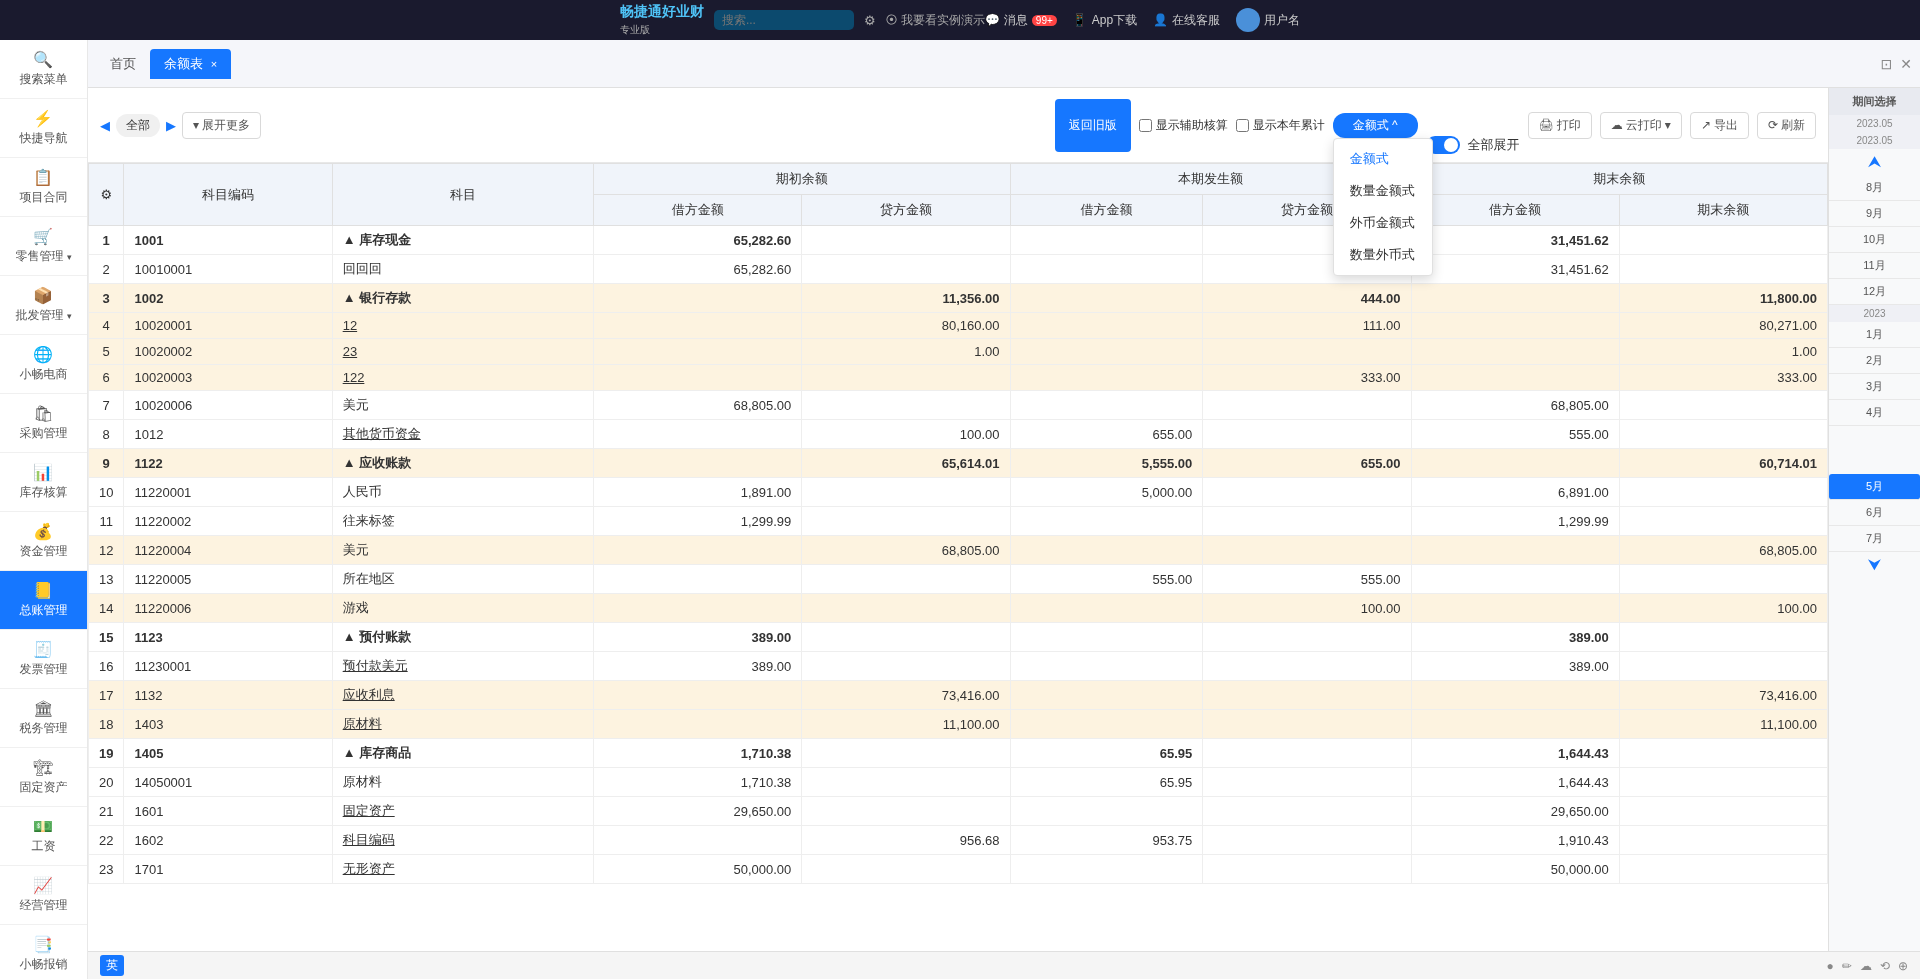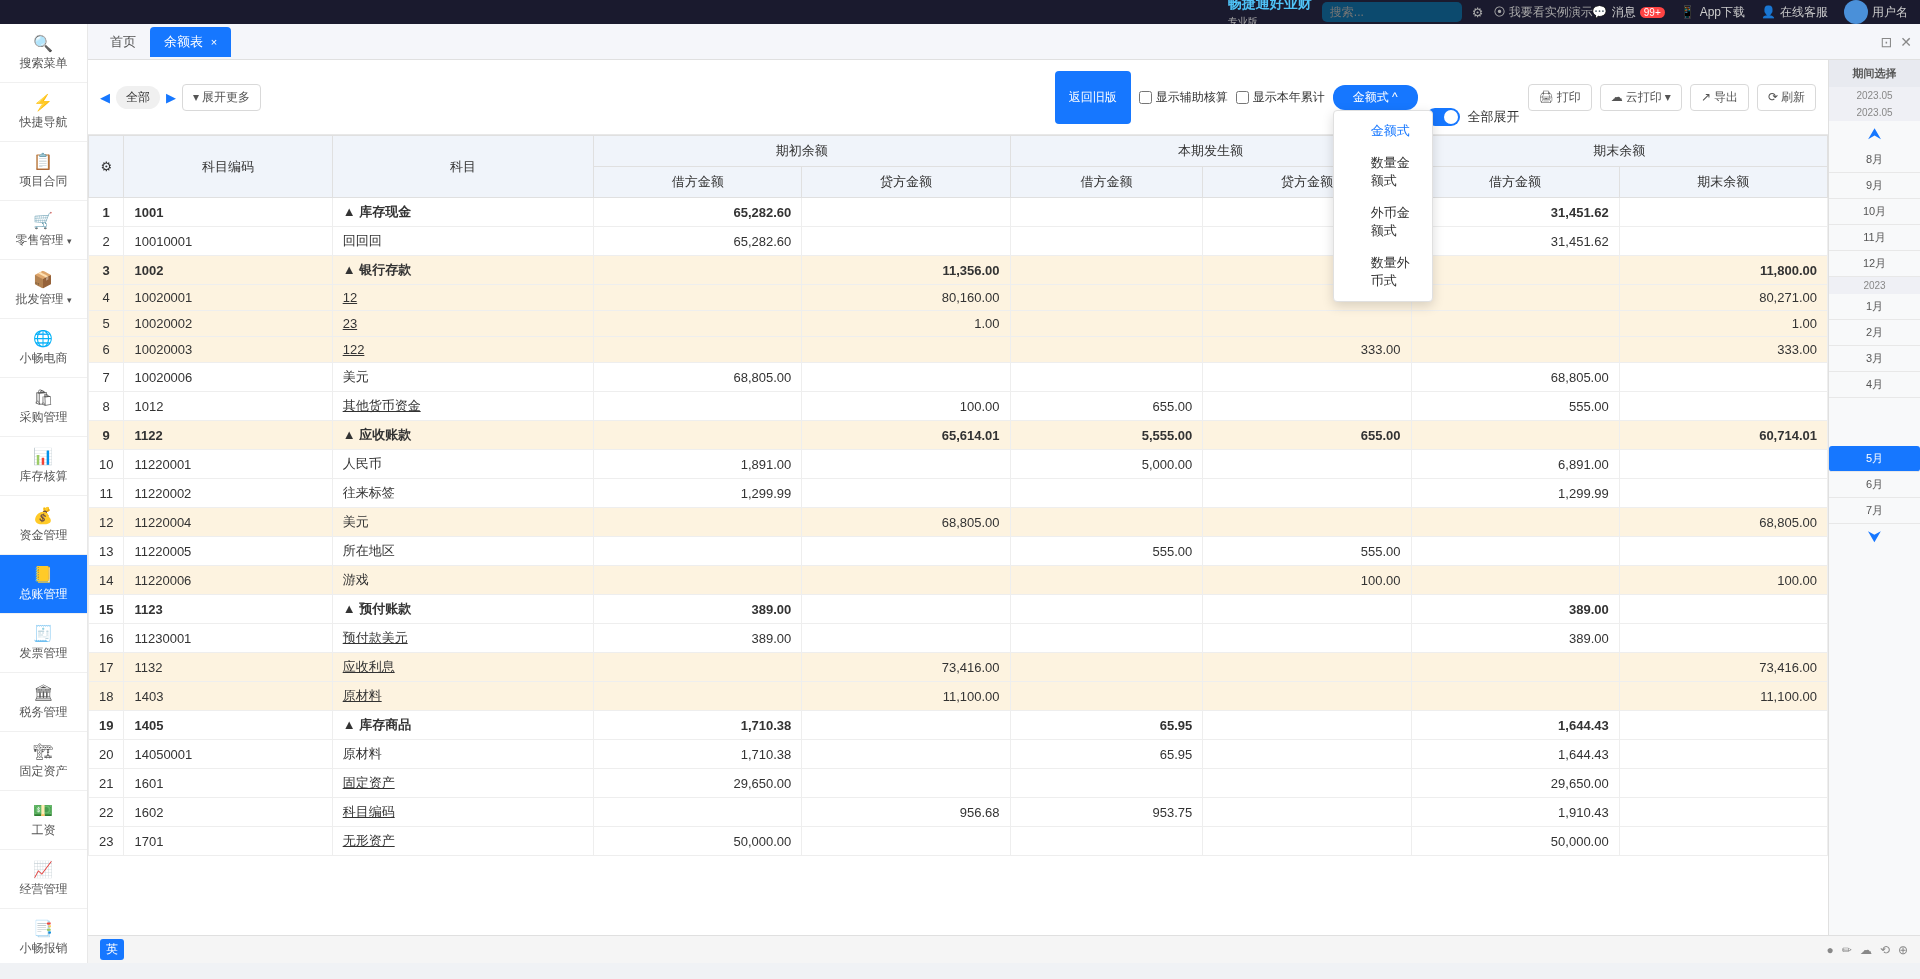--- a/index.html
+++ b/index.html
@@ -1,26 +1,26 @@
 <!DOCTYPE html>
 <html><head>
   <meta charset="utf-8">
   <style>
     * { box-sizing: border-box; margin: 0; padding: 0; font-family: 'Microsoft YaHei', SimHei, sans-serif; }
     body { background: #f0f2f5; font-size: 13px; color: #333; overflow: hidden; }
 
     
     .top-bar {
-      height: 24px;
+      height: 40px;
       background: #1a1a2e;
       display: flex;
       align-items: center;
       padding: 6px 12px;
       color: #ccc;
-      justify-content: flex-end;
+      justify-content: center;
     }
     .top-bar-left { display: flex; align-items: center; gap: 10px; }
     .top-bar-logo { color: #4fc3f7; font-size: 14px; font-weight: bold; }
     .top-bar-input {
       background: #0c4a6e;
       border: none;
       color: #ccc;
       padding: 3px 8px;
       border-radius: 5px;
       width: 140px;
@@ -64,21 +64,21 @@
     
     .content-area { flex: 1; display: flex; flex-direction: column; overflow: hidden; }
 
     
     .tab-bar {
       background: #f5f6fa;
       border-bottom: 1px solid #e0e0e0;
       display: flex;
       align-items: center;
       padding: 0 8px;
-      height: 36px;
+      height: 48px;
     }
     .tab-item {
       padding: 6px 14px;
       cursor: pointer;
       font-size: 13px;
       color: #555;
       border-radius: 4px 4px 0 0;
     }
     .tab-item.active {
       background: #1677ff;
@@ -187,21 +187,20 @@
       box-shadow: 0 4px 12px rgba(0,0,0,0.15);
       z-index: 100;
       min-width: 100px;
       padding: 4px 0;
     }
     .dropdown-item {
       padding: 7px 16px;
       cursor: pointer;
       font-size: 13px;
       color: #333;
-      margin-left: 21px;
     }
     .dropdown-item.selected { color: #1677ff; }
 
     
     .table-container { flex: 1; overflow: auto; }
     table {
       width: 100%;
       border-collapse: collapse;
       font-size: 13px;
     }

